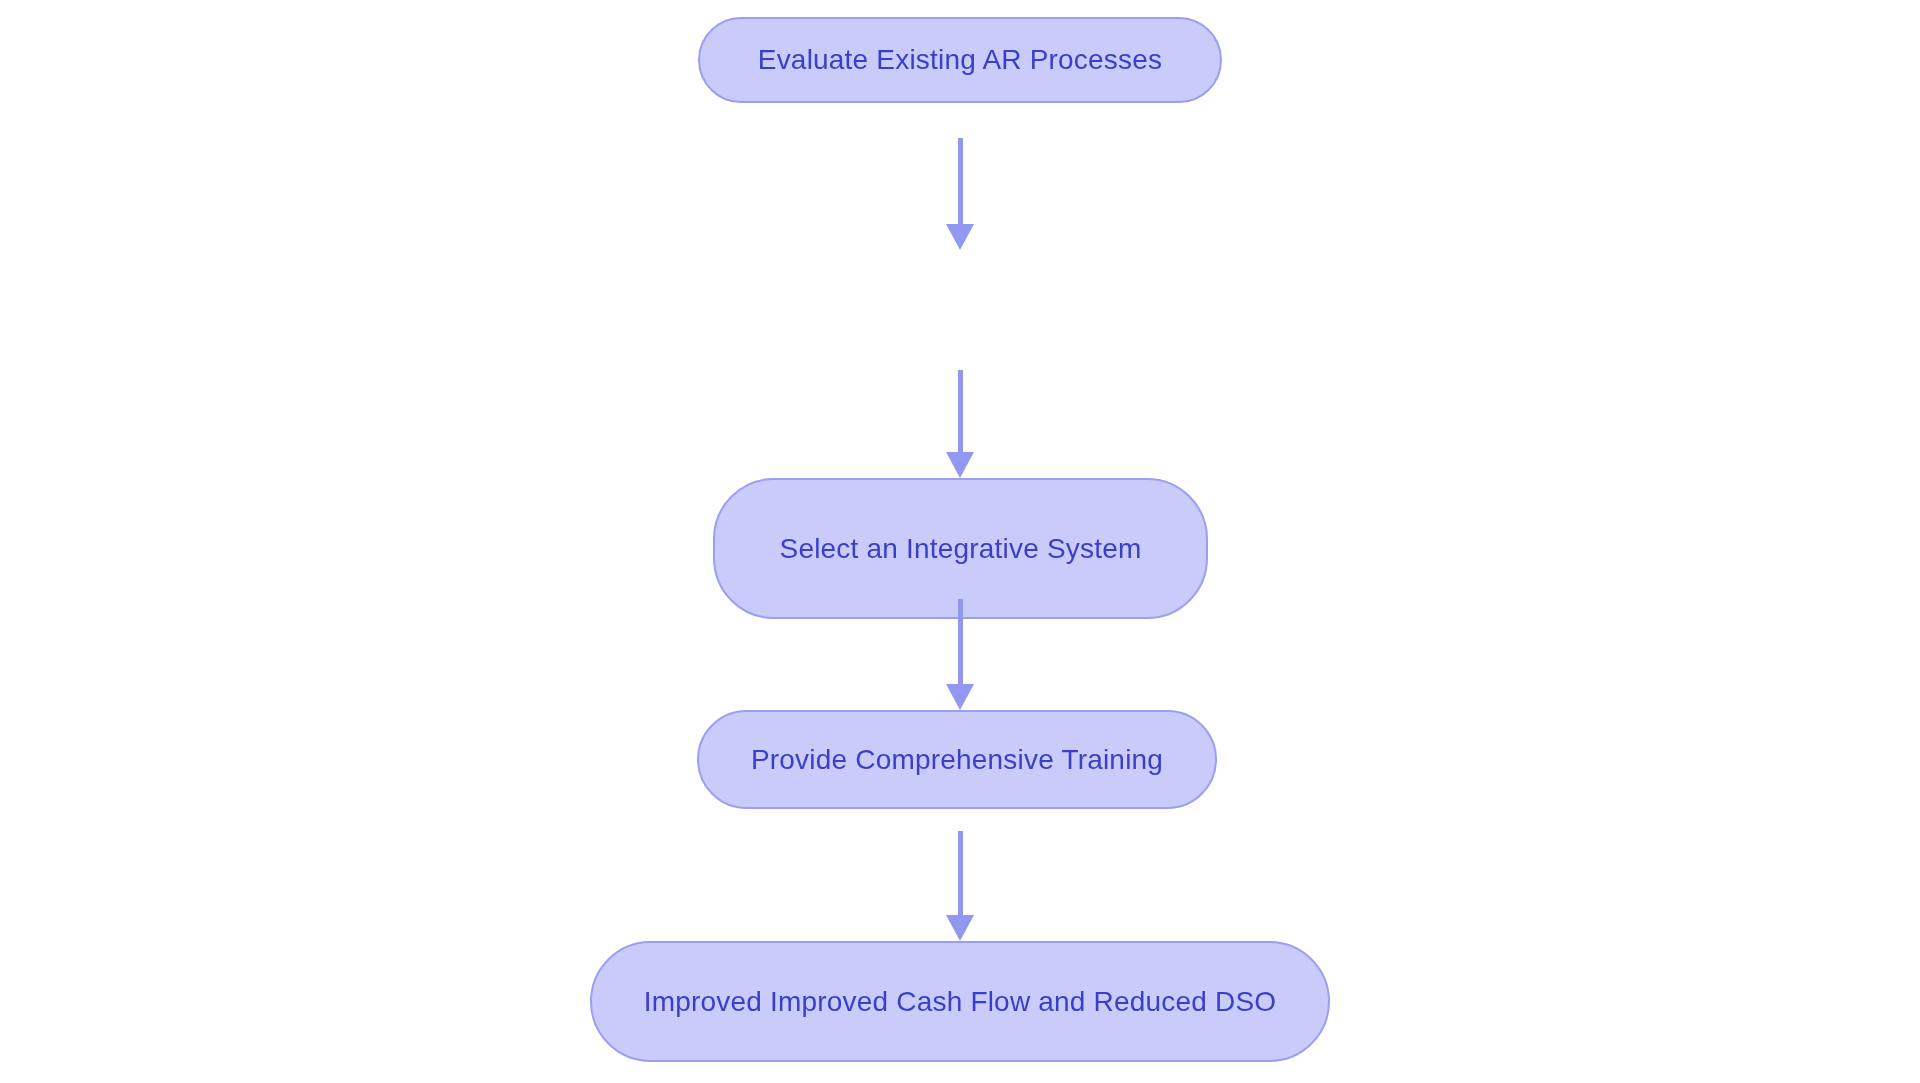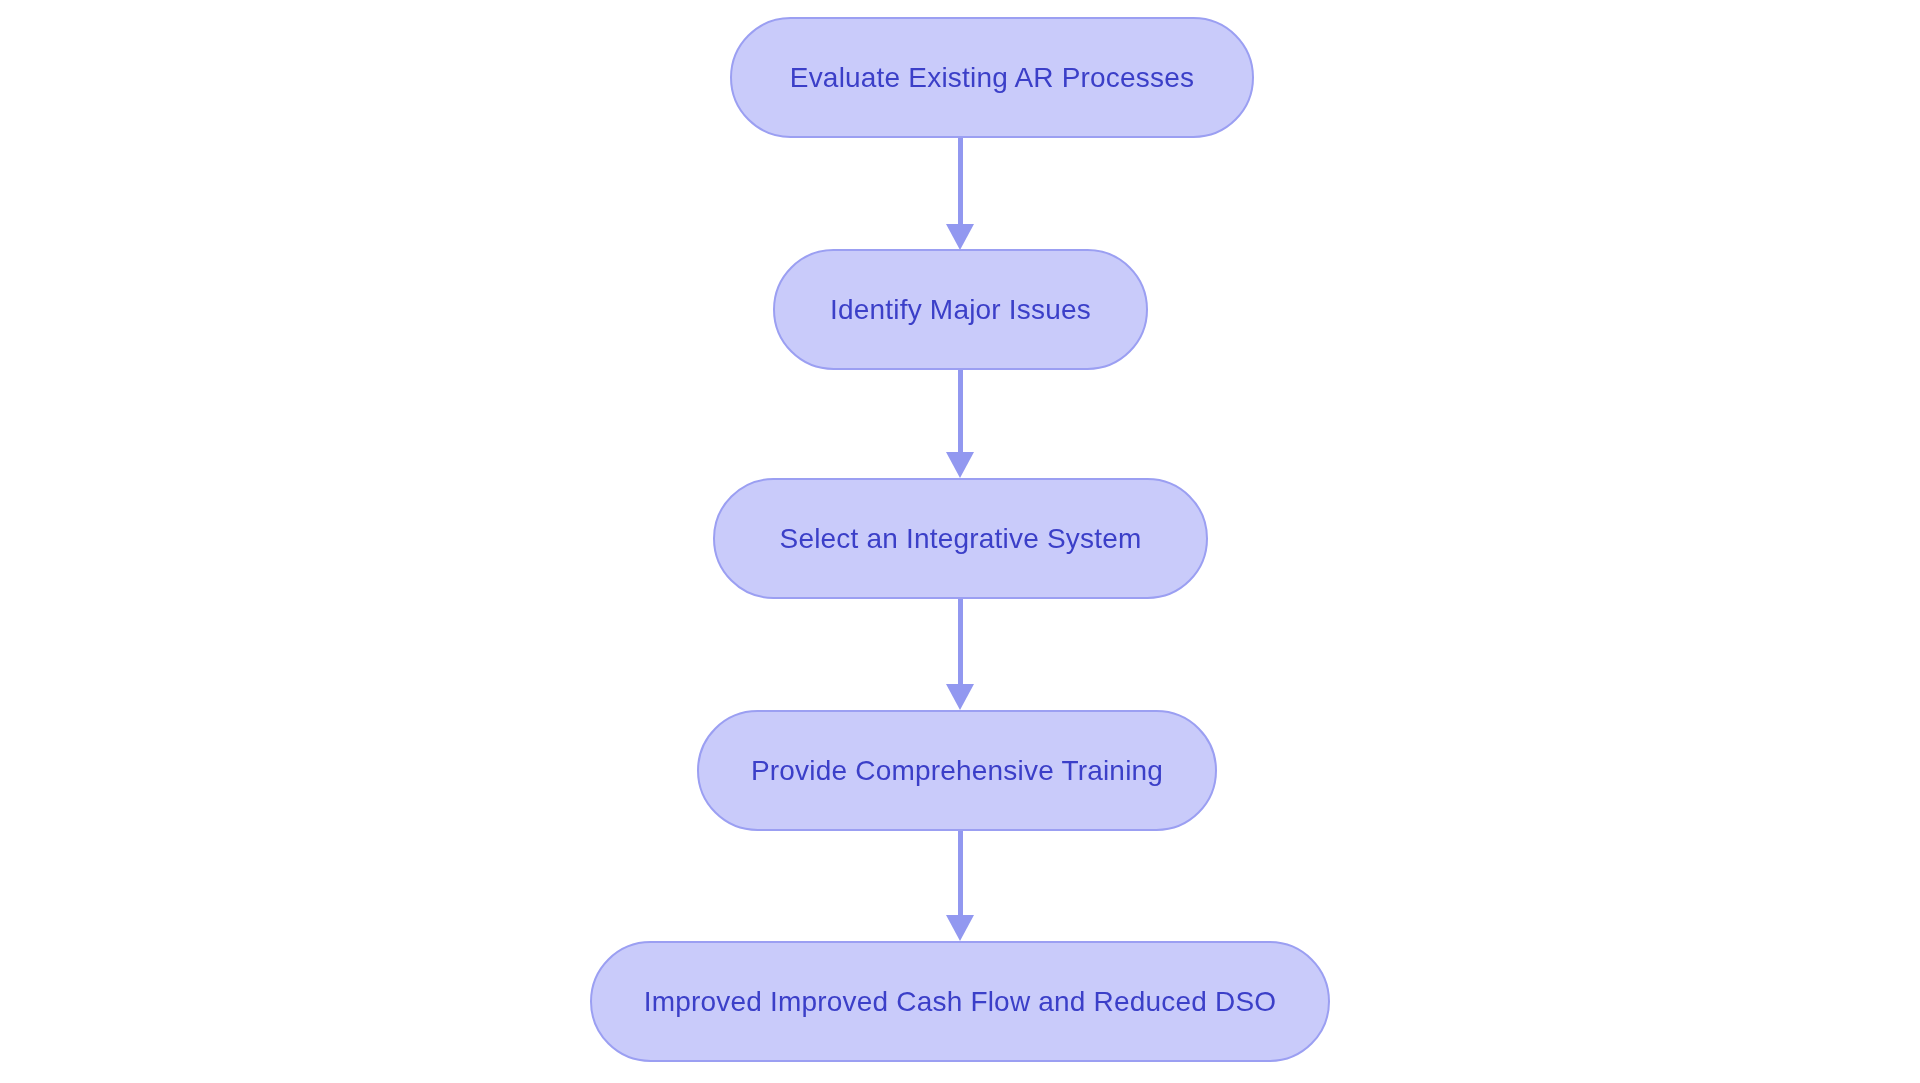--- a/index.html
+++ b/index.html
@@ -31,24 +31,24 @@
     justify-content: center;
     text-align: center;
   }
   .node-label {
     font-size: 28px;
     letter-spacing: 0.2px;
     color: var(--text);
     white-space: nowrap;
   }
 
-  .n1 { left: 730px; top: 17px;  width: 524px; height: 121px; }
+  .n1 { left: 698px; top: 17px;  width: 524px; height: 86px; }
   .n2 { left: 773px; top: 249px; width: 375px; height: 121px; }
-  .n3 { left: 713px; top: 478px; width: 495px; height: 121px; }
-  .n4 { left: 697px; top: 710px; width: 520px; height: 121px; }
+  .n3 { left: 713px; top: 478px; width: 495px; height: 141px; }
+  .n4 { left: 697px; top: 710px; width: 520px; height: 99px; }
   .n5 { left: 590px; top: 941px; width: 740px; height: 121px; }
 
   .connector {
     position: absolute;
     left: 946px;
     width: 28px;
     display: flex;
     flex-direction: column;
     align-items: center;
   }
@@ -77,23 +77,20 @@
 
   <div class="node n1">
     <span class="node-label">Evaluate Existing AR Processes</span>
   </div>
 
   <div class="connector c1">
     <span class="connector-line"></span>
     <span class="connector-head"></span>
   </div>
 
-  <div class="node n2">
-    <span class="node-label">Identify Major Issues</span>
-  </div>
 
   <div class="connector c2">
     <span class="connector-line"></span>
     <span class="connector-head"></span>
   </div>
 
   <div class="node n3">
     <span class="node-label">Select an Integrative System</span>
   </div>
 

